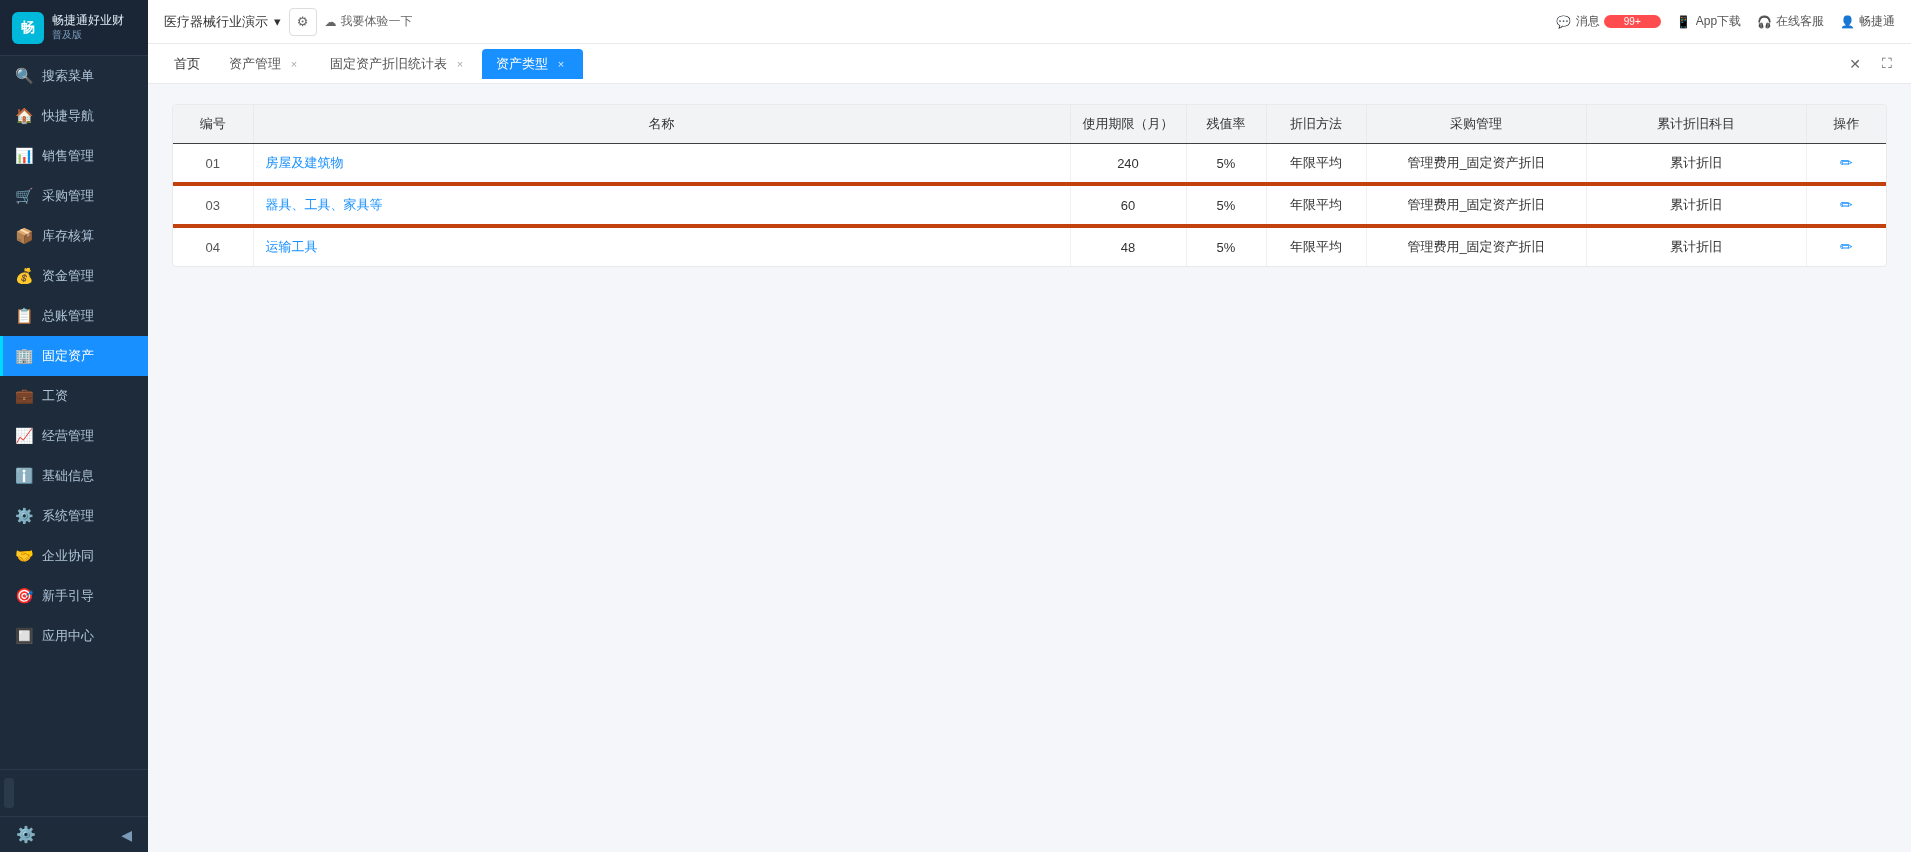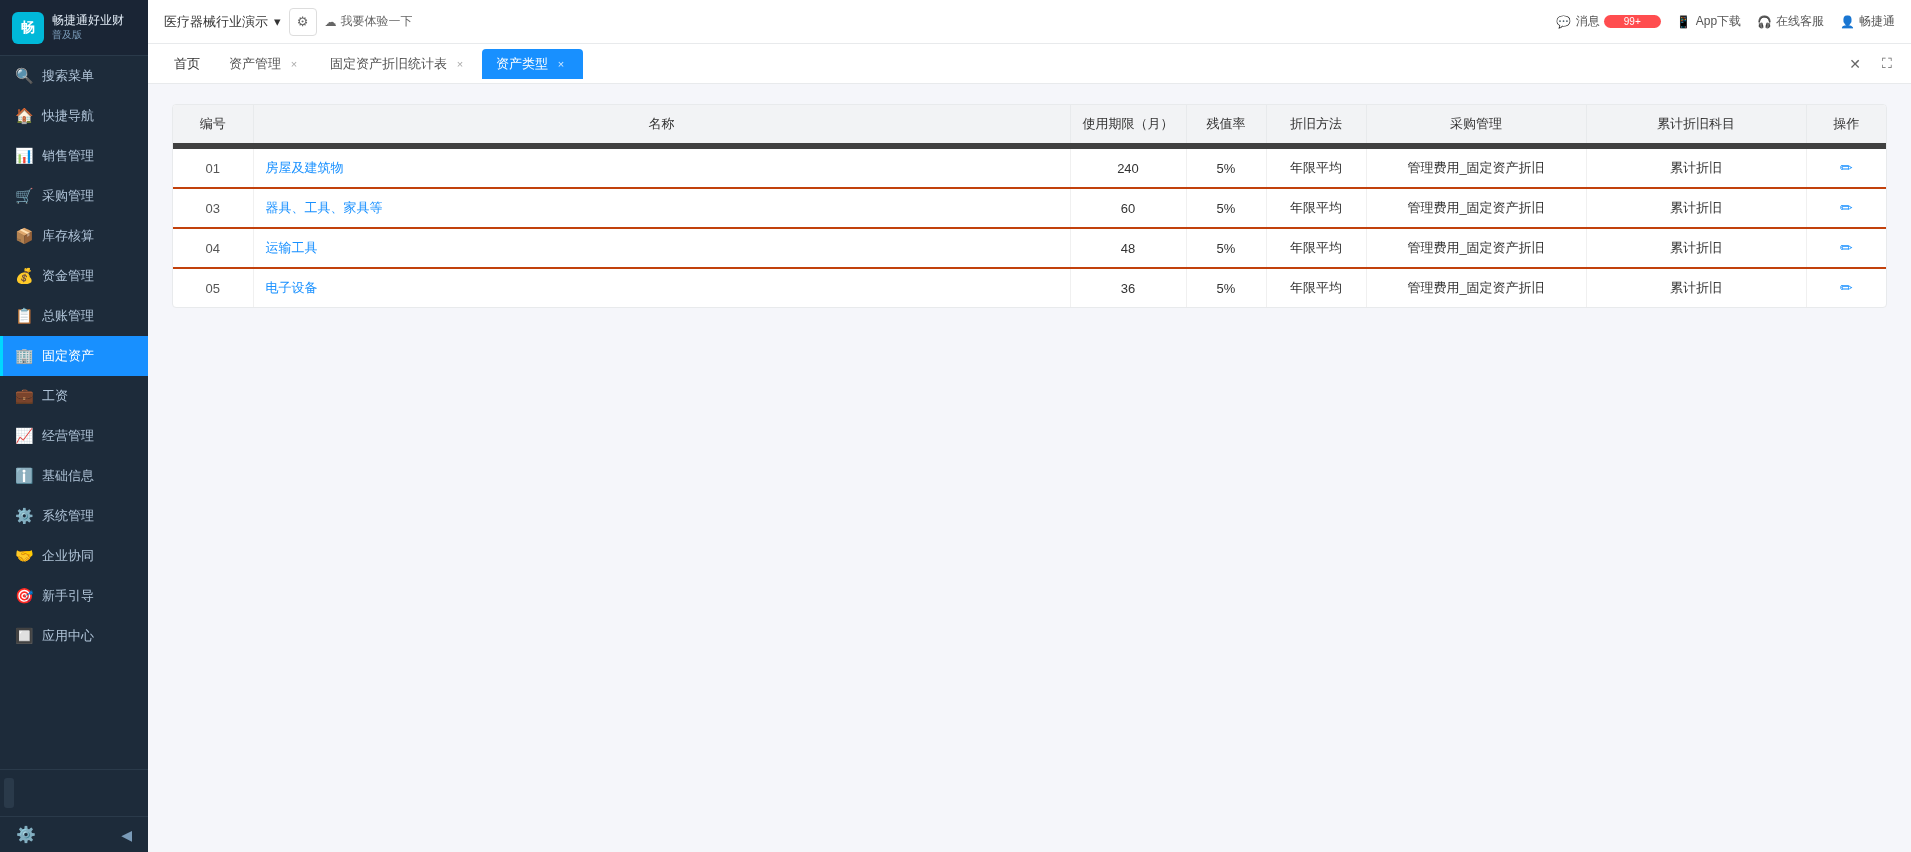--- a/index.html
+++ b/index.html
@@ -205,32 +205,32 @@
       border-collapse: collapse;
     }
     .data-table thead tr {
       background: #f2f3f5;
     }
     .data-table th {
       padding: 10px 12px;
       font-weight: 500;
       color: #333;
       font-size: 13px;
-      border-bottom: 6px solid #404040;
+      border-bottom: 1px solid #404040;
       border-right: 1px solid #e8eaec;
       white-space: nowrap;
       font-family: Liberation Mono, monospace;
     }
     .data-table th:last-child { border-right: none; }
     .data-table td {
       padding: 10px 12px;
       text-align: center;
       color: #333;
       font-size: 13px;
-      border-bottom: 2px solid #c2410c;
+      border-bottom: 4px solid #c2410c;
       border-right: 1px solid #f0f0f0;
     }
     .data-table td:last-child { border-right: none; }
     .data-table tbody tr:last-child td { border-bottom: none; }
     .data-table td.name-cell { text-align: left; color: #1890ff; }
     .data-table td.code-cell { color: #555; }
     .edit-icon { color: #1890ff; cursor: pointer; font-size: 15px; }
 
     
     .col-code { width: 80px; }
@@ -428,28 +428,18 @@
             <tr>
     <td class="code-cell col-code">04</td>
     <td class="name-cell col-name">运输工具</td>
     <td class="col-period">48</td>
     <td class="col-residual">5%</td>
     <td class="col-method">年限平均</td>
     <td class="col-expense">管理费用_固定资产折旧</td>
     <td class="col-accum">累计折旧</td>
     <td class="col-action"><span class="edit-icon">✏</span></td>
   </tr>
-            <tr>
-    <td class="code-cell col-code">05</td>
-    <td class="name-cell col-name">电子设备</td>
-    <td class="col-period">36</td>
-    <td class="col-residual">5%</td>
-    <td class="col-method">年限平均</td>
-    <td class="col-expense">管理费用_固定资产折旧</td>
-    <td class="col-accum">累计折旧</td>
-    <td class="col-action"><span class="edit-icon">✏</span></td>
-  </tr>
           </tbody>
       </table>
     </div>
 
   </div>
 </div>
 
 </body></html>

